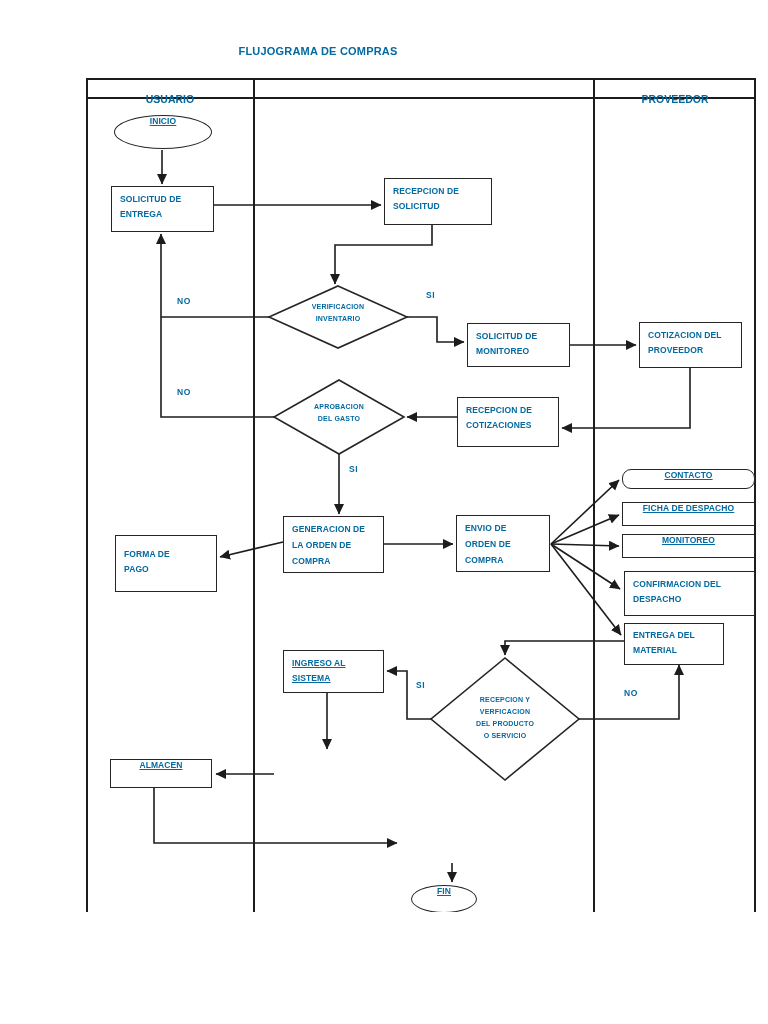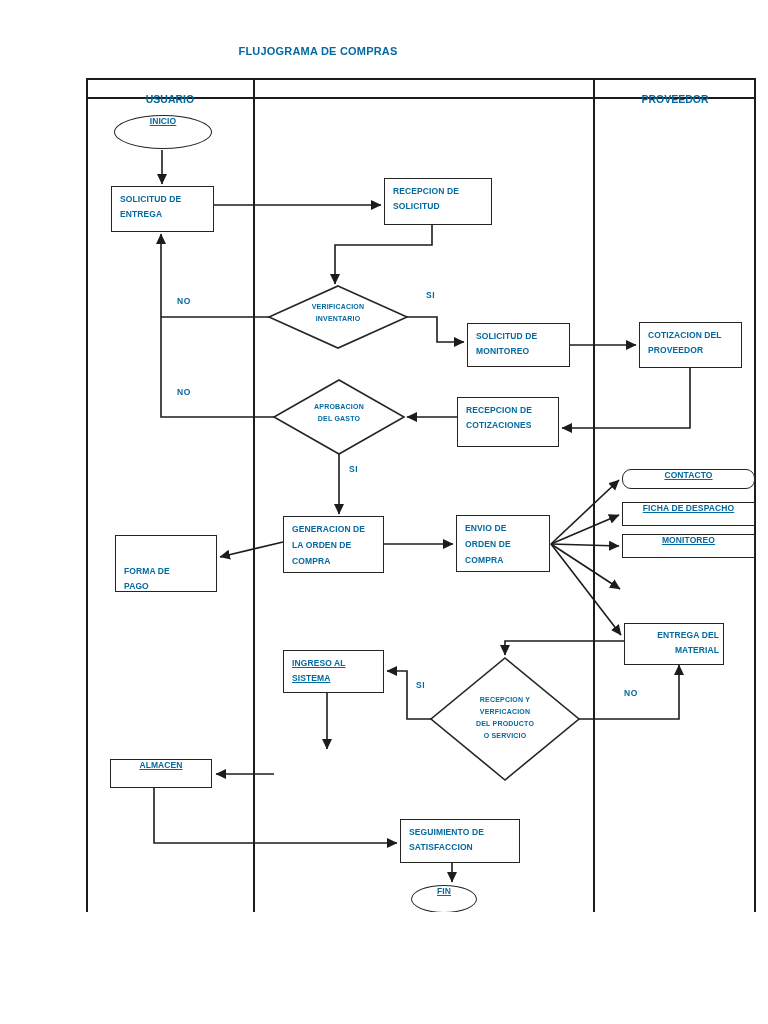--- a/index.html
+++ b/index.html
@@ -125,36 +125,40 @@
       <span class="tl">LA ORDEN DE</span>
       <span class="tl">COMPRA</span>
     </div>
 
   <div class="node pad3" style="left:424px;top:515px;width:94px;height:57px;">
       <span class="tl">ENVIO DE</span>
       <span class="tl">ORDEN DE</span>
       <span class="tl">COMPRA</span>
     </div>
 
-  <div class="node pad" style="left:83px;top:535px;width:102px;height:57px;padding-top:28px;">
+  <div class="node pad" style="left:83px;top:535px;width:102px;height:57px;padding-top:11px;">
       <span class="tl">FORMA DE</span>
       <span class="tl">PAGO</span>
     </div>
 
   <div class="node ctr" style="left:590px;top:469px;width:133px;height:20px;border-radius:9px;">
     <span>CONTACTO</span>
   </div>
   <div class="node ctr" style="left:590px;top:534px;width:133px;height:24px;">
     <span>MONITOREO</span>
   </div>
   <div class="node ctr" style="left:590px;top:502px;width:133px;height:24px;">
     <span>FICHA DE DESPACHO</span>
   </div>
+  <div class="node pad" style="left:592px;top:571px;width:131px;height:45px;">
+      <span class="tl">CONFIRMACION DEL</span>
+      <span class="tl">DESPACHO</span>
+    </div>
 
-  <div class="node pad" style="left:592px;top:623px;width:100px;height:42px;padding-top:4px;text-align:right;">
+  <div class="node pad" style="left:592px;top:623px;width:100px;height:42px;padding-top:4px;">
       <span class="tl">ENTREGA DEL</span>
       <span class="tl">MATERIAL</span>
     </div>
 
   <div class="dtext" style="left:413px;top:694px;width:120px;">
       <span class="tl">RECEPCION Y</span>
       <span class="tl">VERFICACION</span>
       <span class="tl">DEL PRODUCTO</span>
       <span class="tl">O SERVICIO</span>
     </div>
@@ -162,24 +166,20 @@
   <div class="node pad" style="left:251px;top:650px;width:101px;height:43px;text-decoration:underline;">
       <span class="tl">INGRESO AL</span>
       <span class="tl">SISTEMA</span>
     </div>
 
 
   <div class="node ctr" style="left:78px;top:759px;width:102px;height:29px;">
     <span>ALMACEN</span>
   </div>
 
-  <div class="node pad" style="left:368px;top:819px;width:120px;height:44px;">
-      <span class="tl">SEGUIMIENTO DE</span>
-      <span class="tl">SATISFACCION</span>
-    </div>
 
   <div class="node ellipse ctr" style="left:379px;top:885px;width:66px;height:28px;">
     <span>FIN</span>
   </div>
 
   <div class="blabel" style="left:145px;top:296px;">NO</div>
   <div class="blabel" style="left:394px;top:290px;">SI</div>
   <div class="blabel" style="left:145px;top:387px;">NO</div>
   <div class="blabel" style="left:317px;top:464px;">SI</div>
   <div class="blabel" style="left:384px;top:680px;">SI</div>

